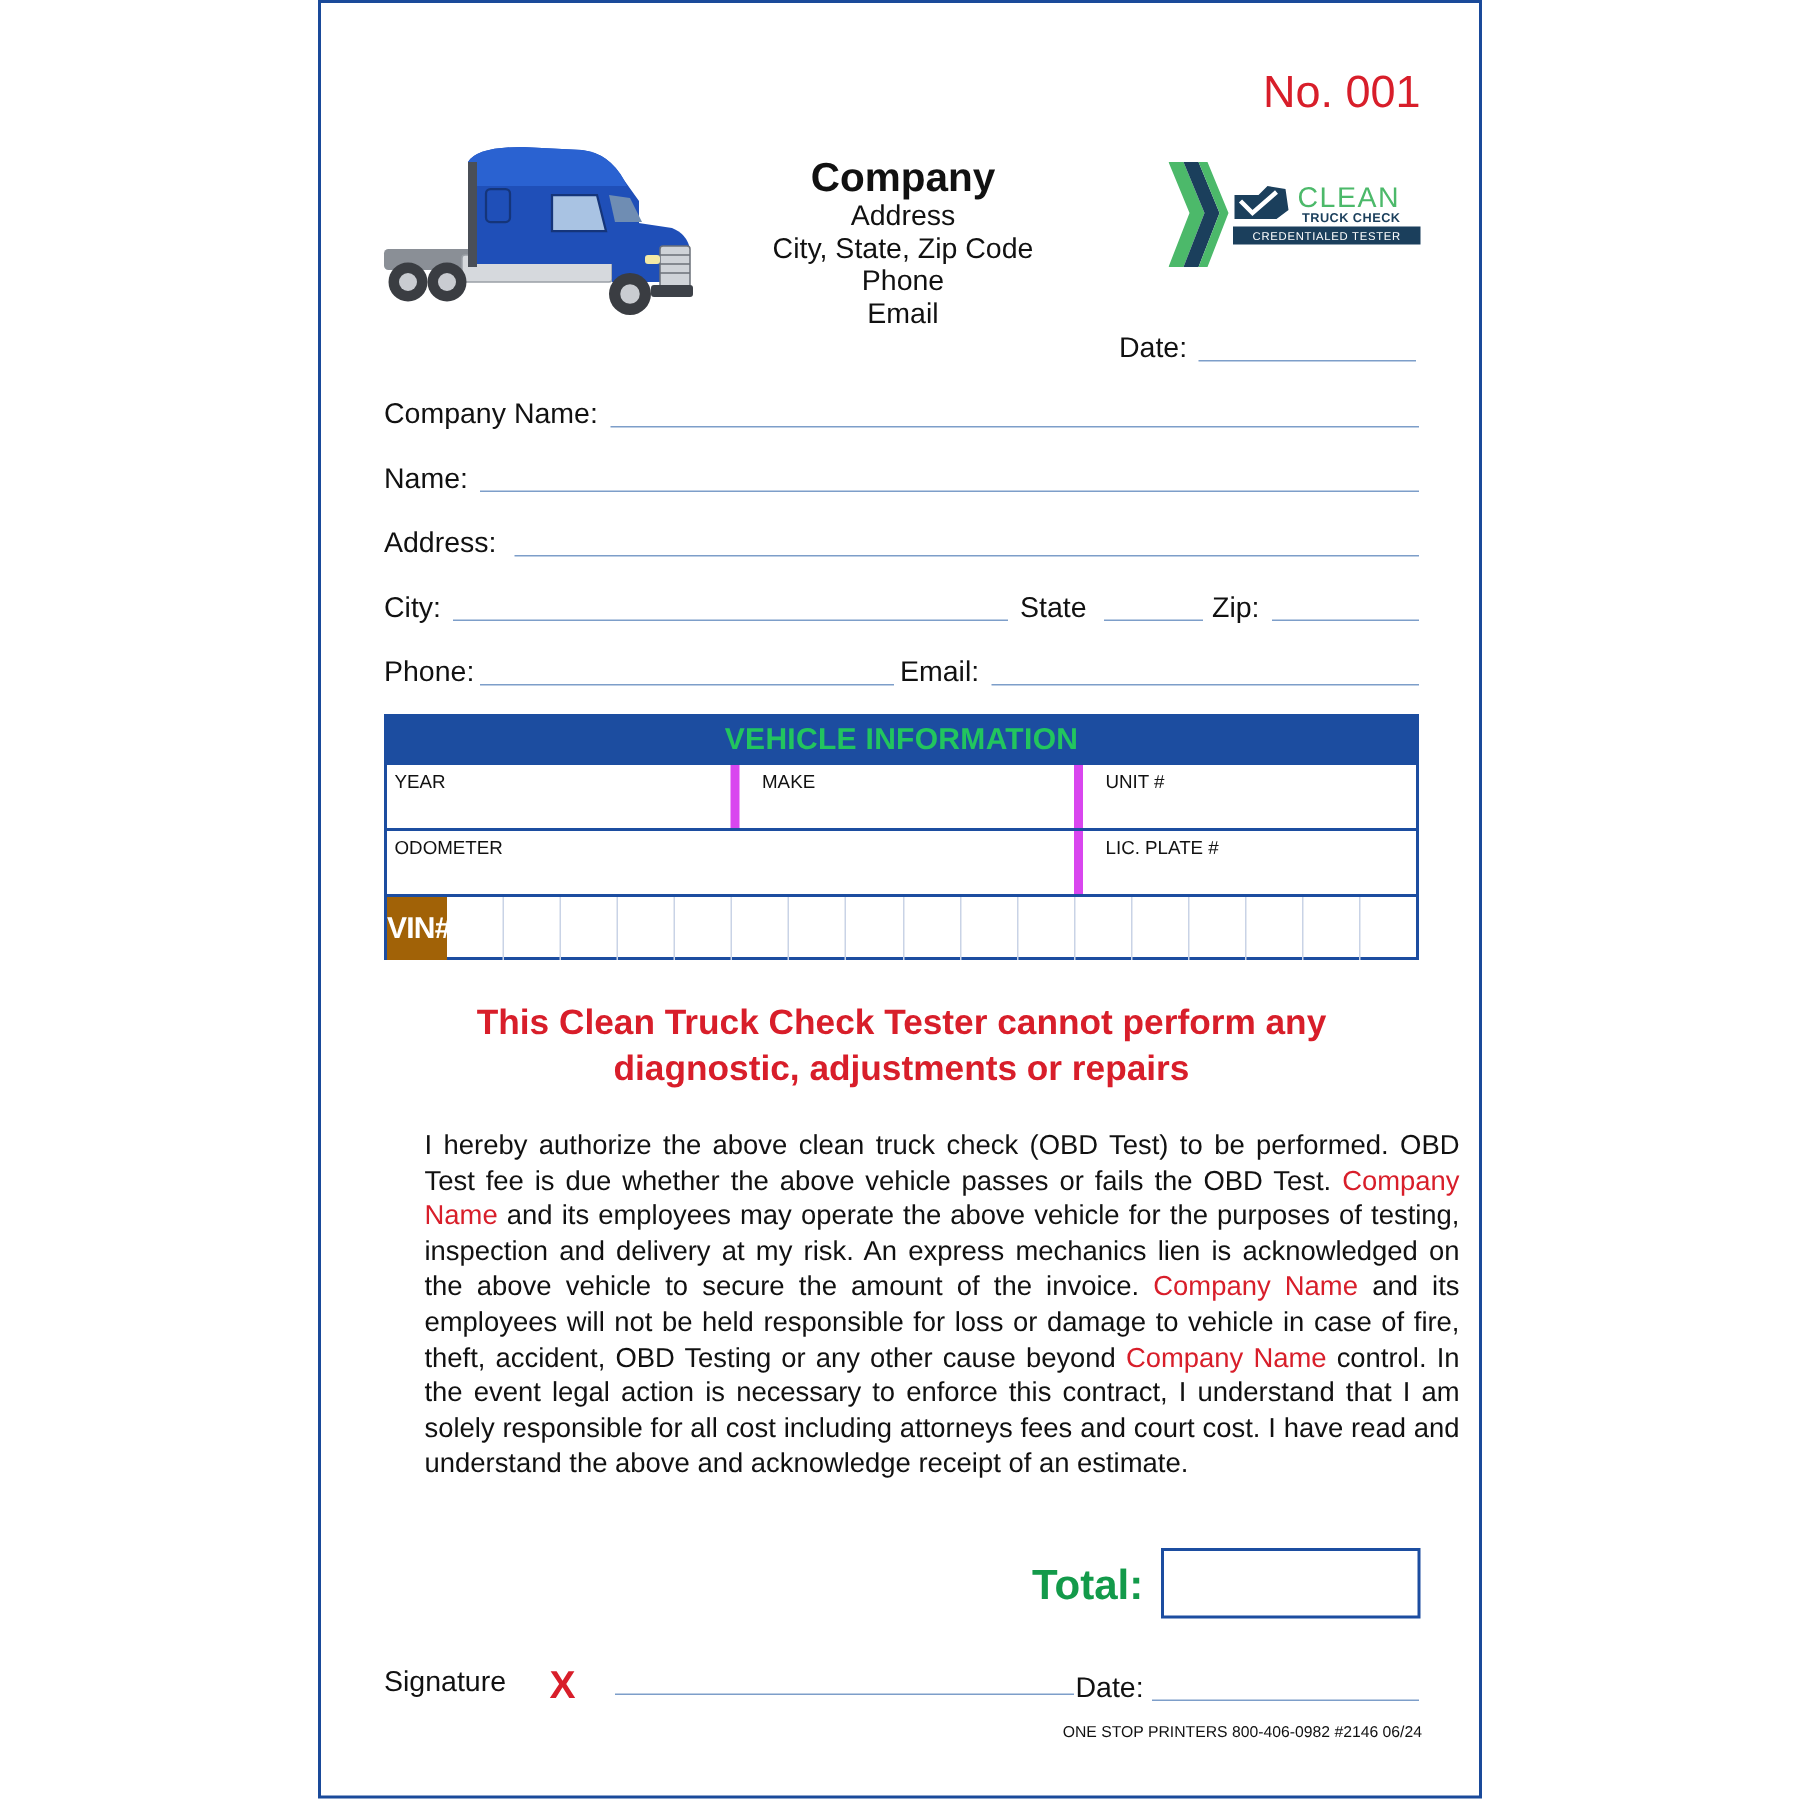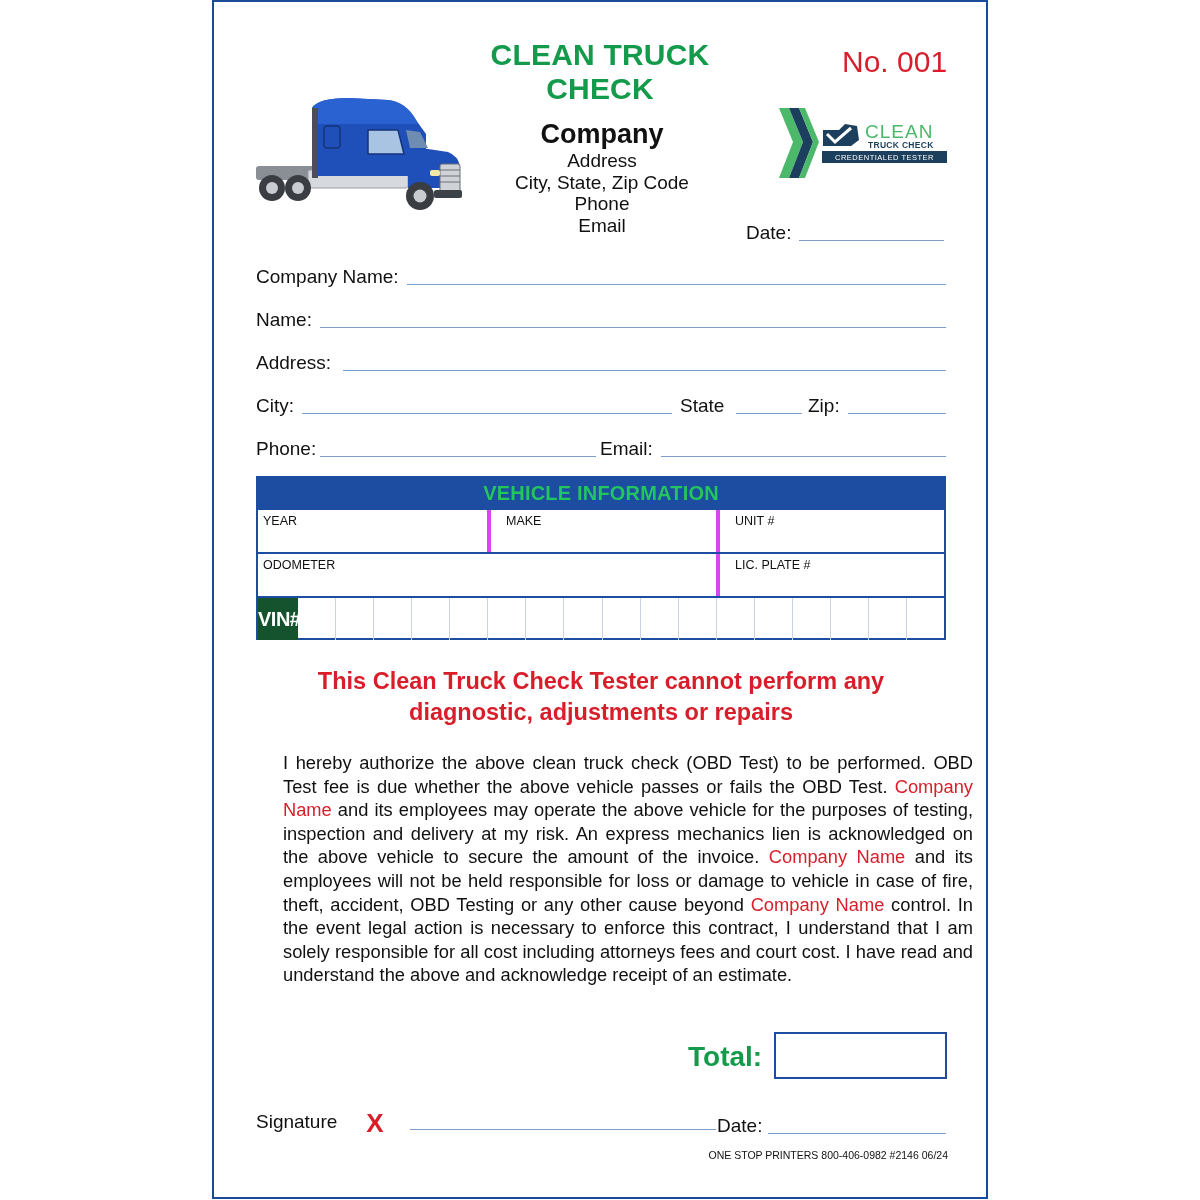--- a/index.html
+++ b/index.html
@@ -19,21 +19,21 @@
   }
   .form-no {
     left: 628px; top: 43px; font-size: 30px; color: #d81e2a;
   }
 
   .truck { left: 34px; top: 94px; width: 220px; height: 120px; }
 
   .company-block {
     left: 270px; top: 100px; width: 236px; text-align: center;
   }
-  .company-name { font-weight: bold; font-size: 27px; line-height: 32px; color: #111; margin-top: 16px; }
+  .company-name { font-weight: bold; font-size: 27px; line-height: 32px; color: #111; }
   .company-line { font-size: 19px; line-height: 21.5px; color: #111; }
 
   .logo { left: 565px; top: 104px; width: 172px; height: 76px; }
 
   .line-field {
     display: flex; align-items: flex-end; font-size: 19px; color: #111;
   }
   .line-field .lbl { white-space: nowrap; }
   .line-field .blank {
     flex: 1; border-bottom: 1.5px solid #7d9ec9; margin-left: 8px; height: 1px; margin-bottom: 3px;
@@ -42,24 +42,24 @@
   .vehicle-table {
     left: 42px; top: 474px; width: 690px; height: 164px;
     border: 2.5px solid #1c4da0;
   }
   .vt-header {
     height: 30px; background: #1c4da0; color: #22c55e; text-align: center;
     font-weight: bold; font-size: 20px; line-height: 31px; letter-spacing: 0.2px;
   }
   .vt-row { display: flex; height: 44px; border-top: 2px solid #1c4da0; }
   .vt-cell { position: relative; font-size: 12.5px; padding: 4px 5px; color: #111; }
-  .vt-cell + .vt-cell { border-left: 4px solid #d946ef; padding-left: 15px; }
+  .vt-cell + .vt-cell { border-left: 6px solid #d946ef; padding-left: 15px; }
   .vin-row { display: flex; height: 44px; border-top: 2px solid #1c4da0; }
   .vin-label {
-    width: 40px; background: #14532d; color: #fff; font-weight: bold; font-size: 20px;
+    width: 40px; background: #a16207; color: #fff; font-weight: bold; font-size: 20px;
     line-height: 42px; text-align: center; letter-spacing: -0.5px;
   }
   .vin-box { flex: 1; border-left: 1.5px solid #c9d3e6; }
   .vin-box:first-of-type { border-left: none; }
 
   .warning {
     left: 40px; top: 664px; width: 694px; text-align: center;
     font-weight: bold; font-size: 23.5px; line-height: 31px; color: #d81e2a;
   }
 
@@ -81,21 +81,20 @@
 
   .footer-print {
     left: 400px; top: 1147px; width: 334px; text-align: right; font-size: 10.5px; color: #111;
   }
 </style>
 </head>
 <body>
 
 <div class="page">
 
-  <div class="abs title">CLEAN TRUCK CHECK</div>
   <div class="abs form-no">No. 001</div>
 
   <svg class="abs truck" viewBox="0 0 220 120">
 
     <rect x="8" y="70" width="90" height="14" rx="3" fill="#8a8f96"></rect>
     <rect x="60" y="74" width="100" height="18" rx="2" fill="#d6d9dd" stroke="#9aa0a6" stroke-width="1"></rect>
 
     <path d="M64 12 Q70 2 100 2 L140 4 Q158 6 168 24 L178 38 L178 80 L64 80 Z" fill="#1f4fb8"></path>
     <path d="M64 12 Q70 2 100 2 L140 4 Q158 6 168 24 L170 28 L66 28 Z" fill="#2a62d1"></path>
     <rect x="64" y="12" width="6" height="70" fill="#4a4f57"></rect>

